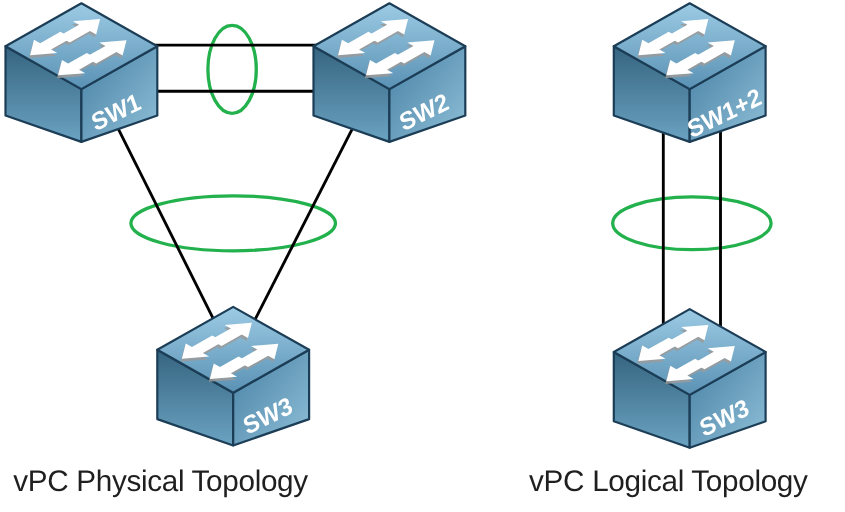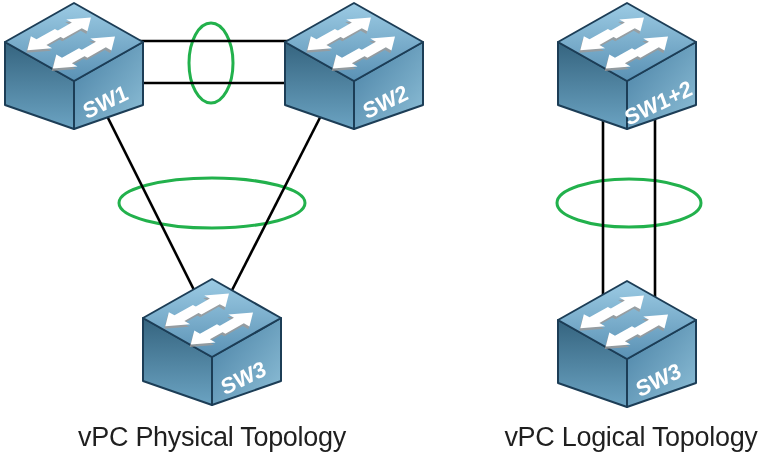--- a/index.html
+++ b/index.html
@@ -3,21 +3,21 @@
 <meta charset="utf-8">
 <style>
   html,body{margin:0;padding:0;}
   body{
     width:768px;height:465px;background:#ffffff;position:relative;overflow:hidden;
     font-family:"Liberation Sans", sans-serif;
   }
   #stage{position:absolute;left:0;top:0;width:768px;height:465px;}
   .caption{
     position:absolute;top:420px;height:36px;line-height:34px;
-    text-align:center;font-size:27px;letter-spacing:-0.3px;color:#1f1f1f;
+    text-align:left;font-size:27px;letter-spacing:-0.3px;color:#1f1f1f;
     white-space:nowrap;
   }
   .caption-left{left:12px;width:400px;}
   .caption-right{left:481px;width:300px;}
   .switch-label{
     font-family:"Liberation Sans", sans-serif;
     font-size:22px;font-weight:700;fill:#ffffff;
   }
 </style>
 </head>

